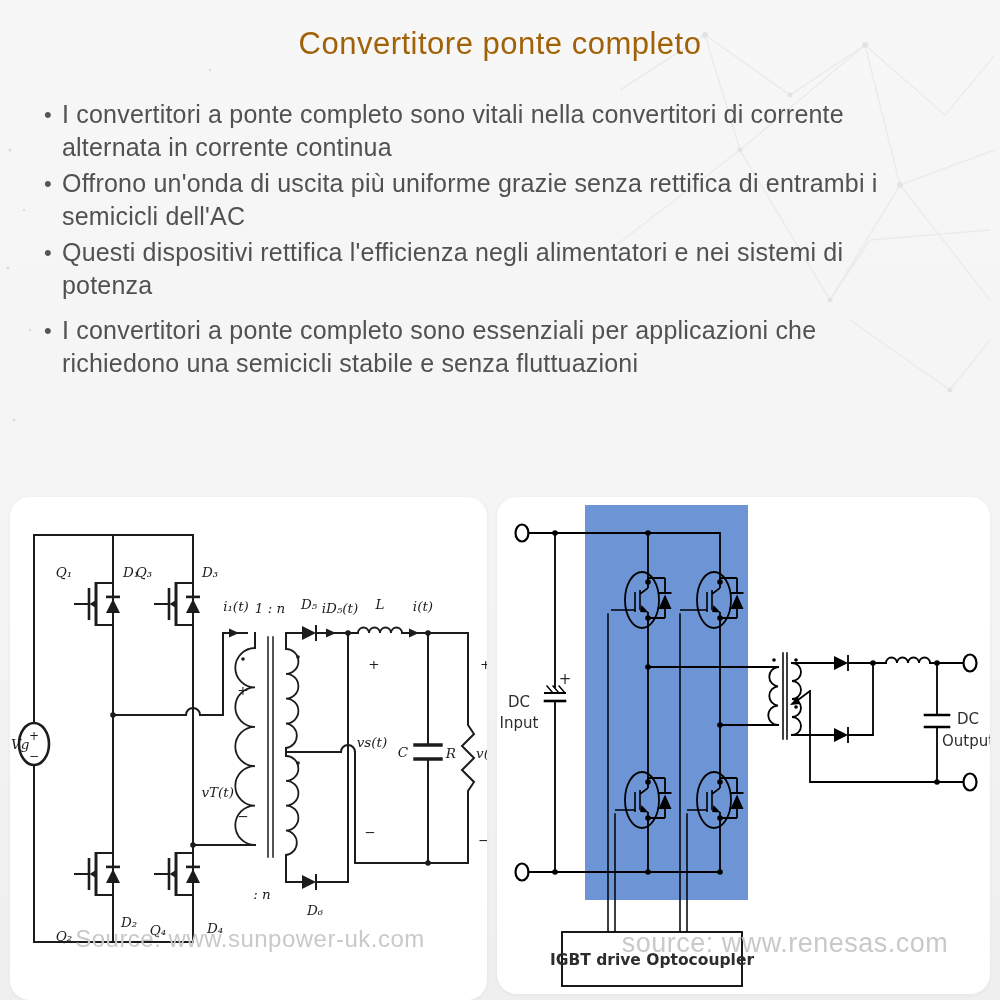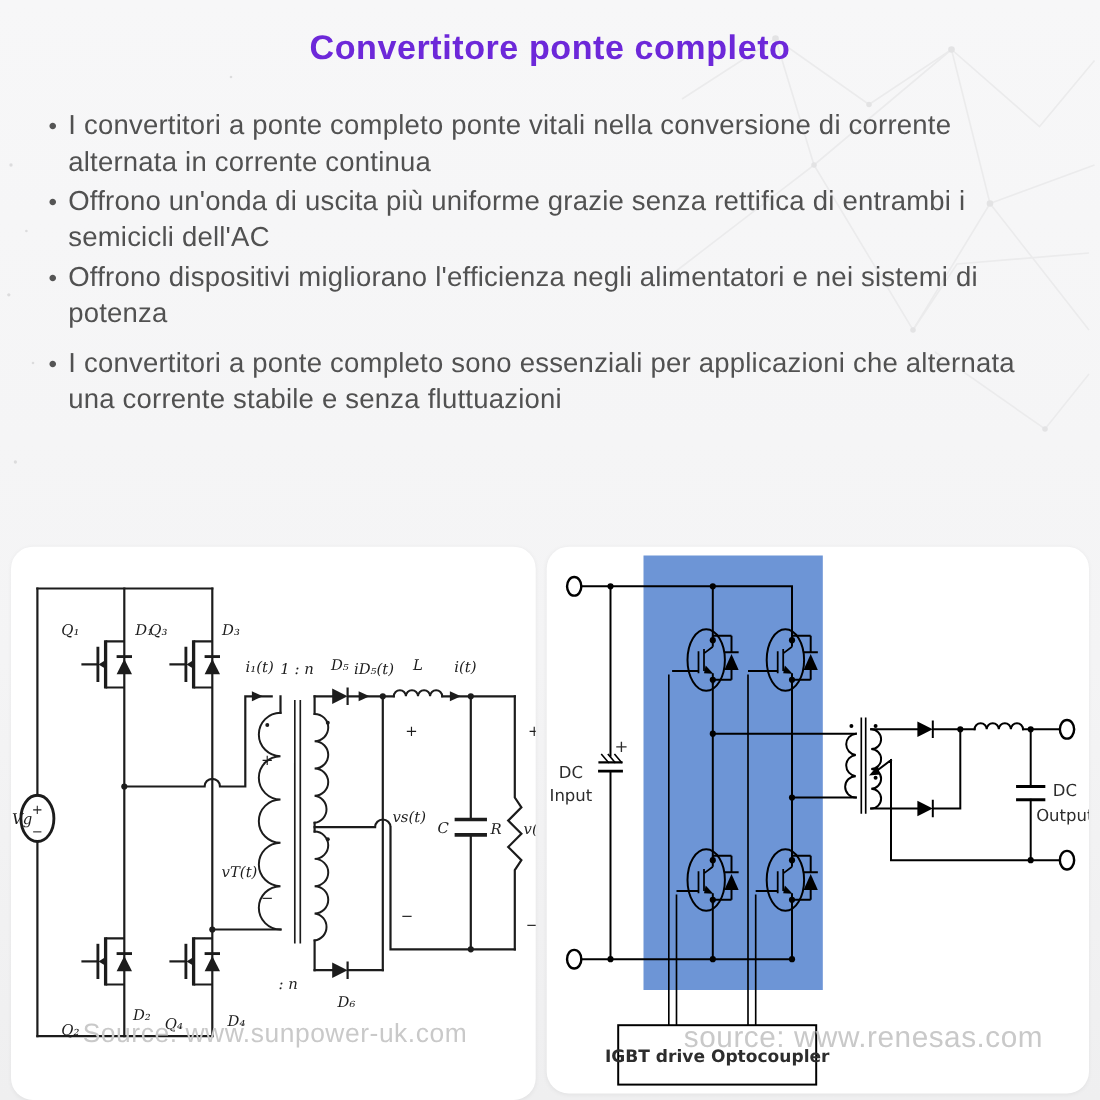--- a/index.html
+++ b/index.html
@@ -4,21 +4,21 @@
 <style>
   html,body{margin:0;padding:0;}
   body{
     width:1000px;height:1000px;position:relative;overflow:hidden;
     background:linear-gradient(180deg,#f7f7f8 0%,#f4f4f5 60%,#efeff0 100%);
     font-family:"Liberation Sans",sans-serif;
   }
   .bg-decor{position:absolute;left:0;top:0;width:1000px;height:1000px;pointer-events:none;}
   .page-title{
     position:absolute;left:0;top:26px;width:1000px;text-align:center;
-    font-size:31px;font-weight:700;letter-spacing:.5px;color:#6d28d9;
+    font-size:31px;font-weight:400;letter-spacing:.5px;color:#a16207;
   }
   .bullets{position:absolute;left:44px;top:98px;width:884px;}
   .bullet{display:flex;margin-bottom:3px;color:#515151;font-size:25px;line-height:33px;letter-spacing:.2px;}
   .bullet .marker{flex:0 0 18px;font-size:22px;color:#555;}
   .bullet.spaced{margin-top:12px;}
   .card{position:absolute;background:#fff;border-radius:20px;box-shadow:0 1px 4px rgba(0,0,0,.05);}
   #card-left{left:10px;top:497px;width:477px;height:503px;}
   #card-right{left:497px;top:497px;width:493px;height:497px;}
   svg{display:block;}
   .ckt-label{font-family:"DejaVu Serif",serif;font-style:italic;font-size:13.5px;fill:#1c1c1c;}
@@ -55,33 +55,33 @@
     <circle cx="14" cy="420" r="1.5"></circle>
       <circle cx="210" cy="70" r="1.2"></circle>
   </g>
 </svg>
 
 <div class="page-title">Convertitore ponte completo</div>
 
 <div class="bullets">
   <div class="bullet">
     <span class="marker">•</span>
-    <span>I convertitori a ponte completo ponte vitali nella conversione di corrente alternata in corrente continua</span>
+    <span>I convertitori a ponte completo sono vitali nella convertitori di corrente alternata in corrente continua</span>
   </div>
   <div class="bullet">
     <span class="marker">•</span>
     <span>Offrono un'onda di uscita più uniforme grazie senza rettifica di entrambi i semicicli dell'AC</span>
   </div>
   <div class="bullet">
     <span class="marker">•</span>
-    <span>Offrono dispositivi migliorano l'efficienza negli alimentatori e nei sistemi di potenza</span>
+    <span>Questi dispositivi rettifica l'efficienza negli alimentatori e nei sistemi di potenza</span>
   </div>
   <div class="bullet spaced">
     <span class="marker">•</span>
-    <span>I convertitori a ponte completo sono essenziali per applicazioni che alternata una corrente stabile e senza fluttuazioni</span>
+    <span>I convertitori a ponte completo sono essenziali per applicazioni che richiedono una semicicli stabile e senza fluttuazioni</span>
   </div>
 </div>
 
 <div class="card" id="card-left">
 <svg width="477" height="503" viewBox="0 0 477 503">
   <g stroke="#1c1c1c" stroke-width="2" fill="none" stroke-linecap="square">
 
     <path d="M24,38 H183"></path>
     <path d="M24,38 V226 M24,268 V445"></path>
     <path d="M24,445 H183"></path>

